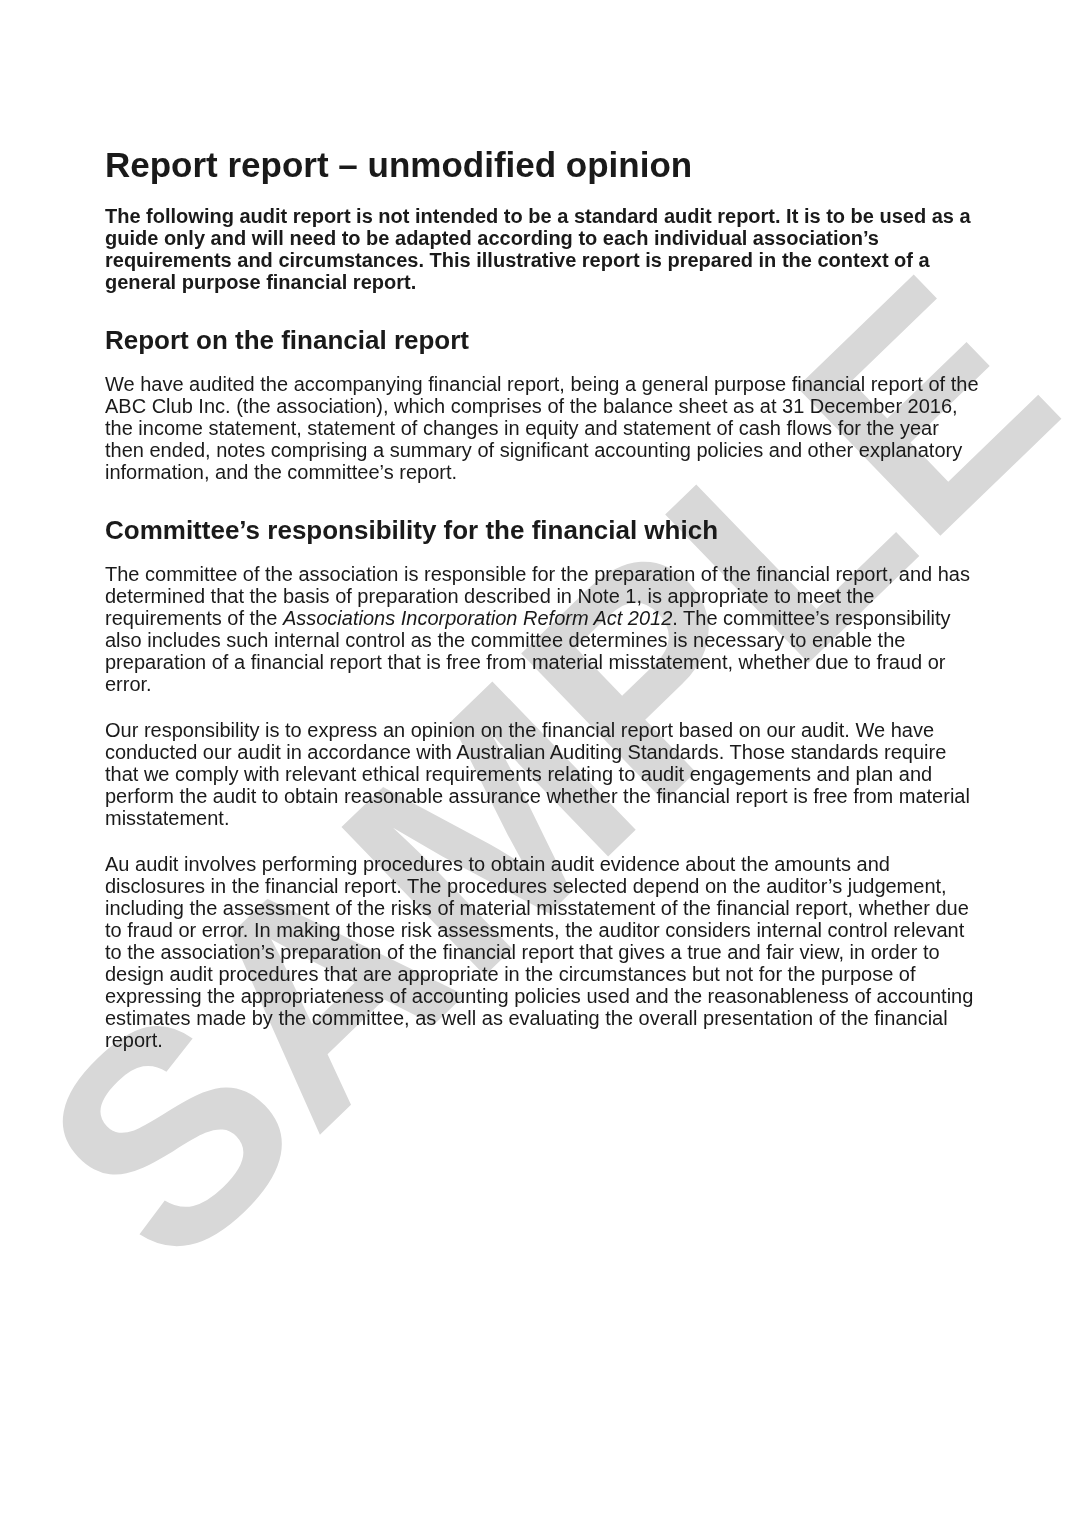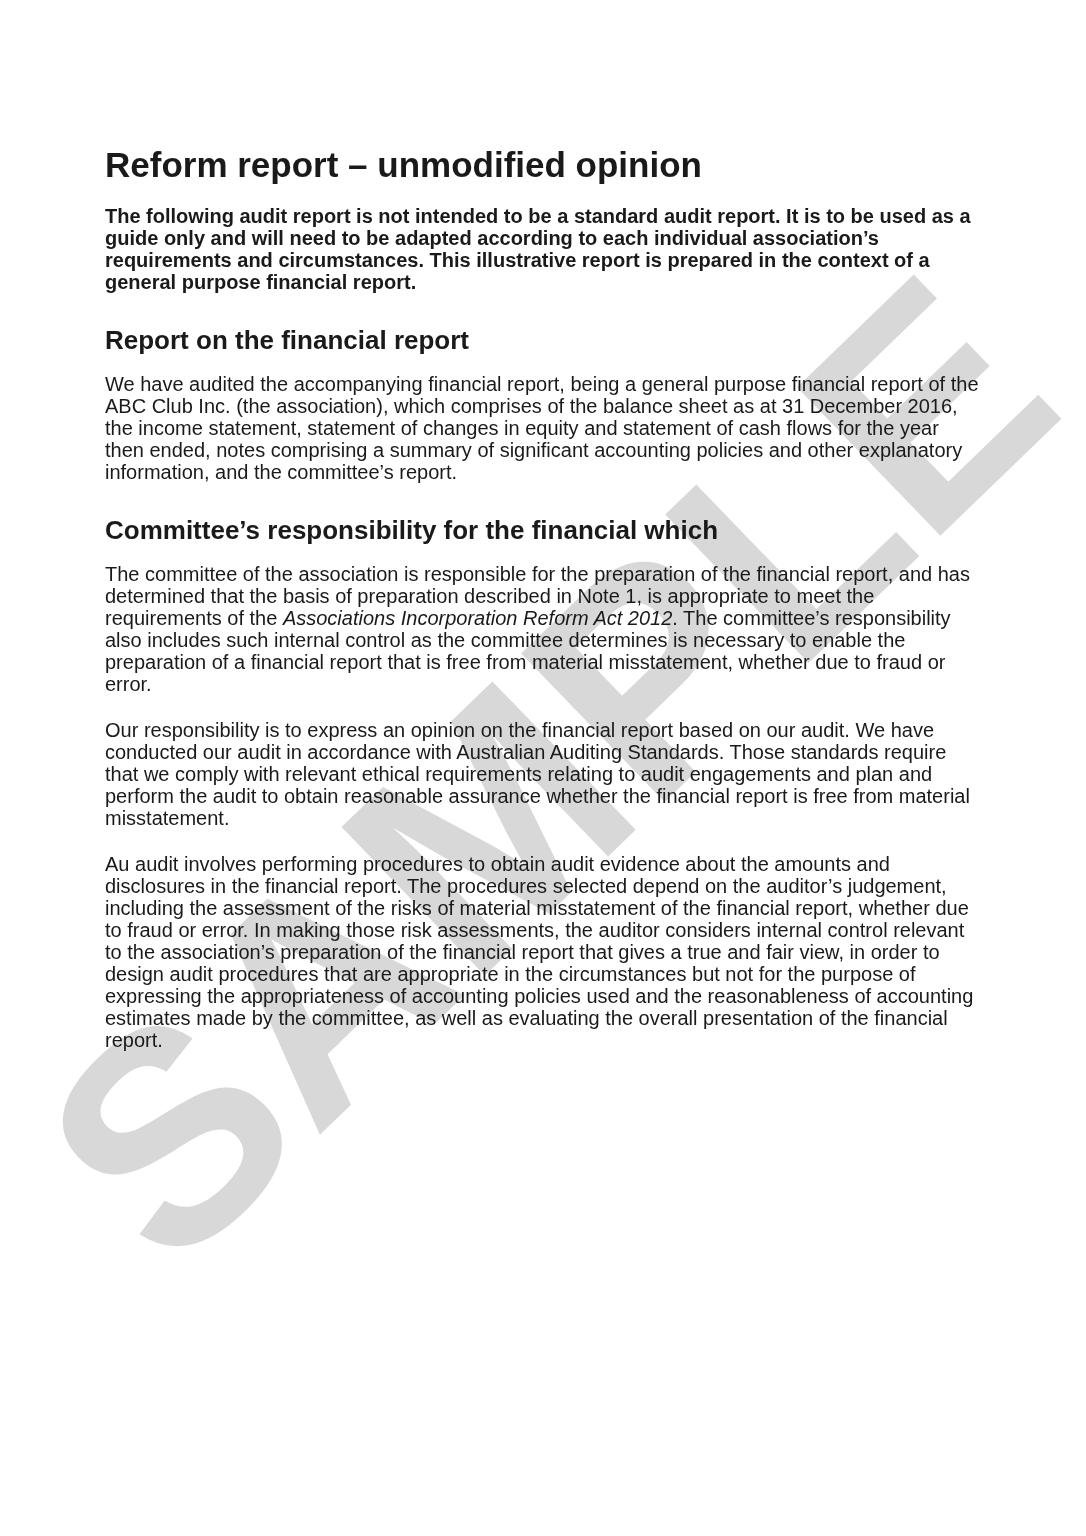--- a/index.html
+++ b/index.html
@@ -66,21 +66,21 @@
 </style>
 </head>
 <body>
 
 <div class="page">
 
   <div class="watermark">SAMPLE</div>
 
   <div class="content">
 
-    <h1 class="doc-title">Reform report – unmodified opinion</h1>
+    <h1 class="doc-title">Report report – unmodified opinion</h1>
 
     <p class="intro-note">The following audit report is not intended to be a standard audit report. It is to be used as a guide only and will need to be adapted according to each individual association’s requirements and circumstances. This illustrative report is prepared in the context of a general purpose financial report.</p>
 
 
     <div>
       <h2 class="section-heading">Report on the financial report</h2>
       <p>We have audited the accompanying financial report, being a general purpose financial report of the ABC Club Inc. (the association), which comprises of the balance sheet as at 31 December 2016, the income statement, statement of changes in equity and statement of cash flows for the year then ended, notes comprising a summary of significant accounting policies and other explanatory information, and the committee’s report.</p>
     </div>
 
     <div>

